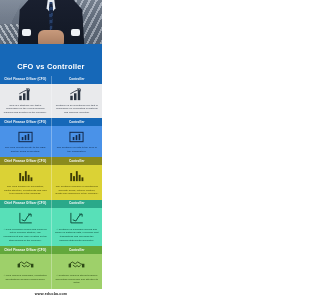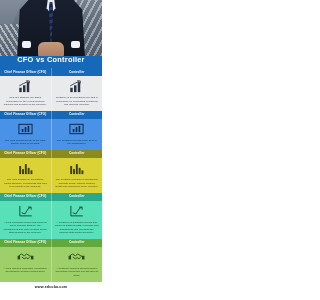--- a/index.html
+++ b/index.html
@@ -34,21 +34,21 @@
     clip-path:polygon(30% 0,70% 0,80% 16%,58% 100%,42% 100%,20% 16%);}
   .hands{position:absolute;left:50%;bottom:-2px;transform:translateX(-50%);
     width:26px;height:16px;background:linear-gradient(180deg,#c89a7c,#a87c60);
     border-radius:6px 6px 4px 4px;}
   .cuff{position:absolute;bottom:8px;width:9px;height:7px;background:#eef2f6;border-radius:2px;}
   .cuff.l{left:22px;} .cuff.r{right:22px;}
 
   
   .titlebar{background:#1668b8;color:#ffffff;text-align:center;
     font-size:7.4px;font-weight:bold;letter-spacing:.25px;
-    padding:0 2px 5px;line-height:1;}
+    padding:19px 2px 5px;line-height:1;}
 
   
   .band{display:flex;flex-direction:column;}
   .hdr{display:flex;}
   .hdr .cell{flex:1;text-align:center;font-size:3px;font-weight:bold;
     padding:2.4px 1px;line-height:1;letter-spacing:.1px;}
   .hdr .cell:first-child{border-right:1px solid rgba(255,255,255,.30);}
   .body{display:flex;}
   .body .cell{flex:1;padding:3px 3.5px 4px;text-align:center;}
   .body .cell:first-child{border-right:1px solid rgba(255,255,255,.30);}

